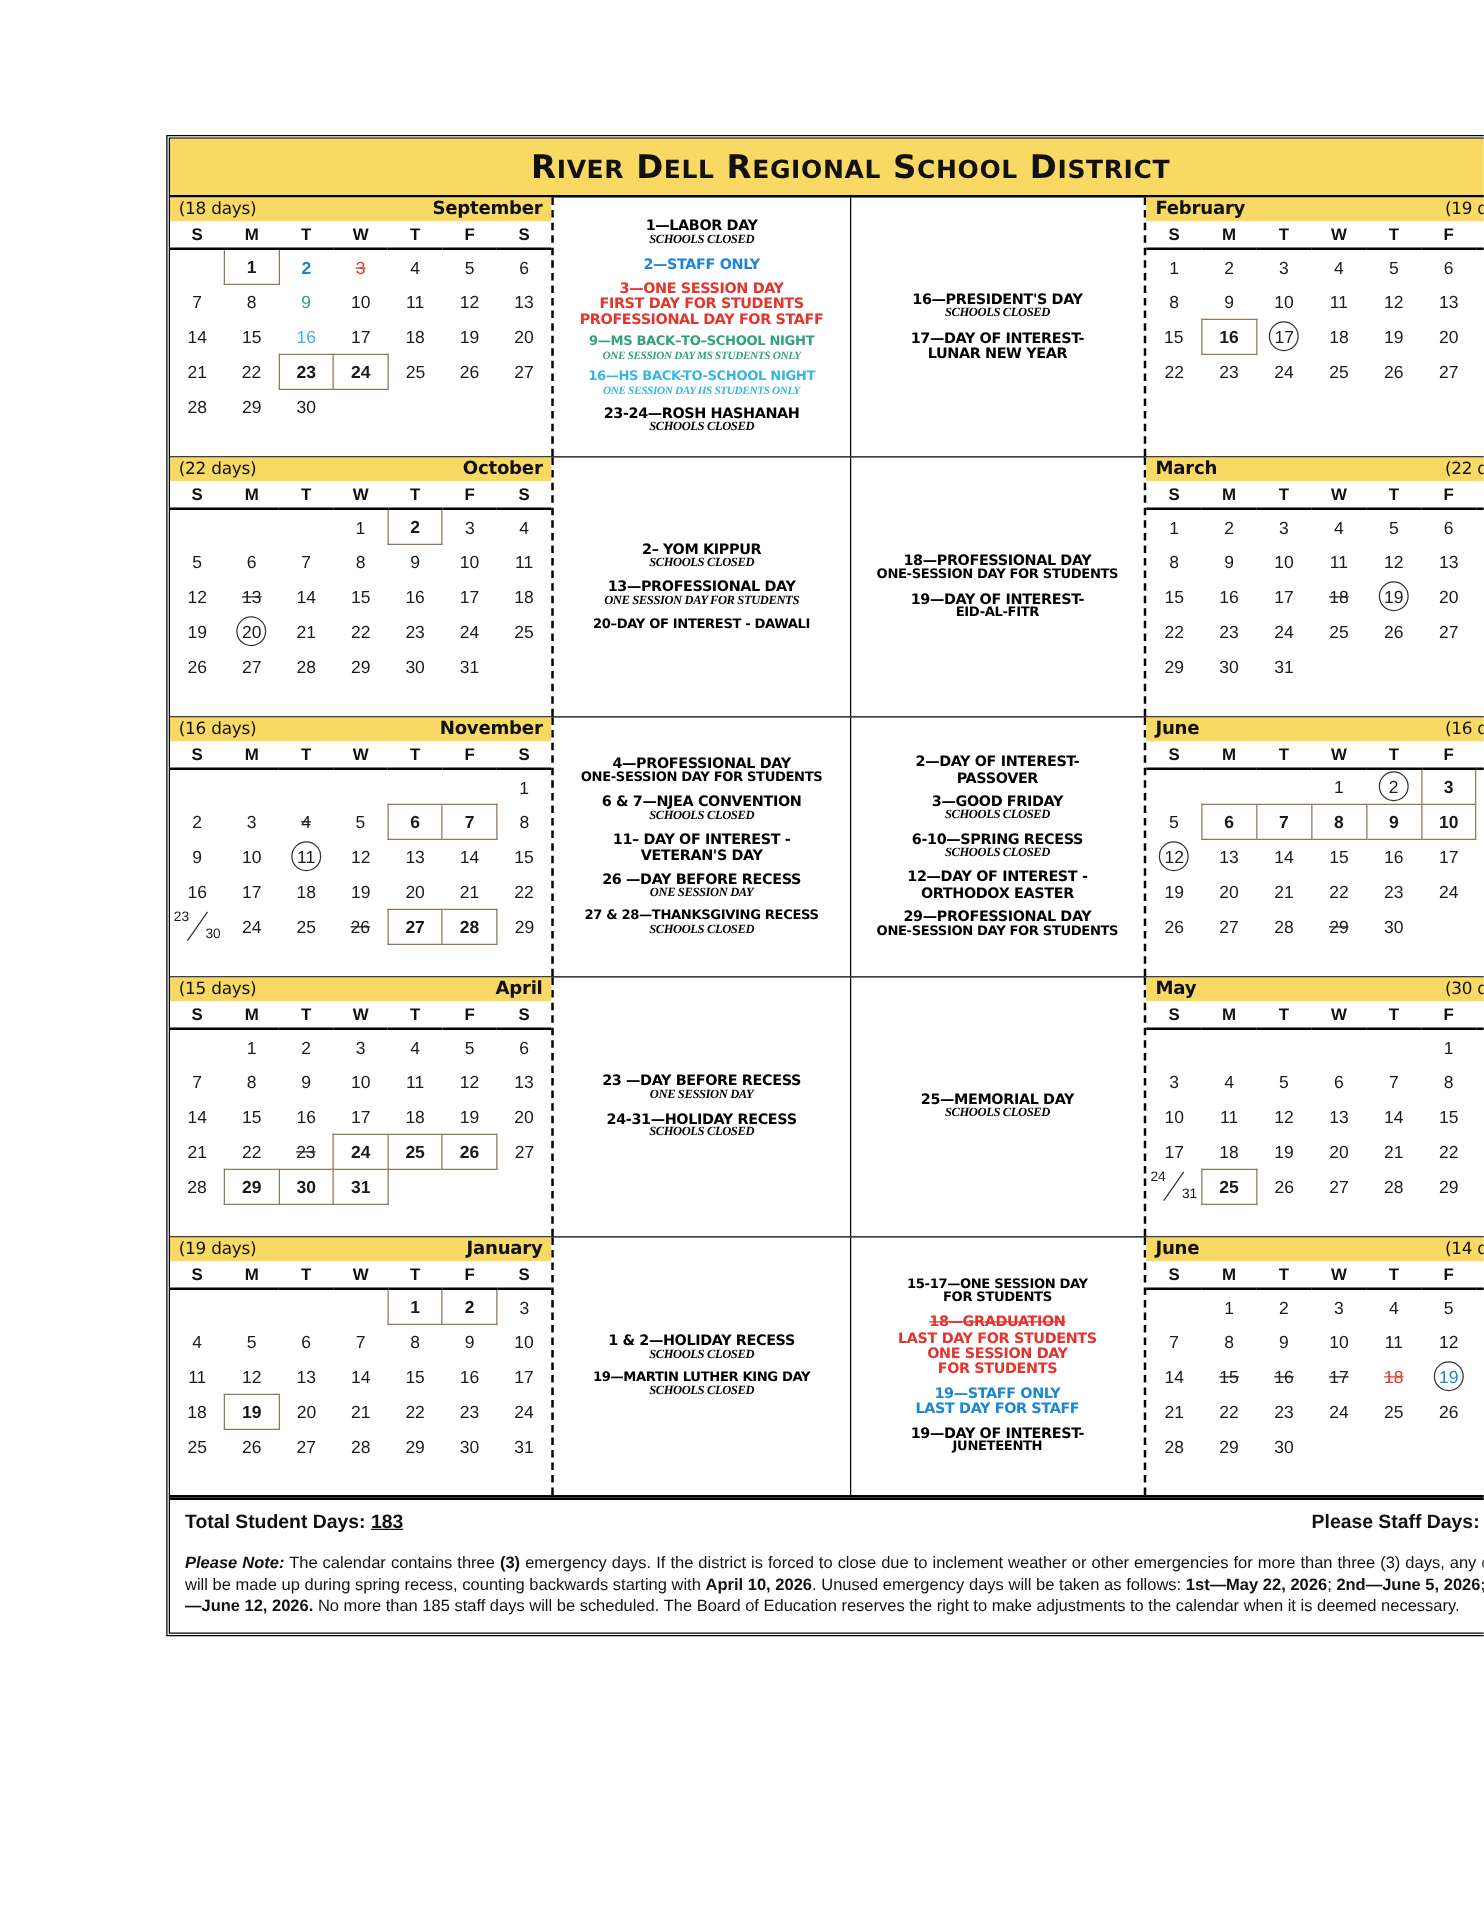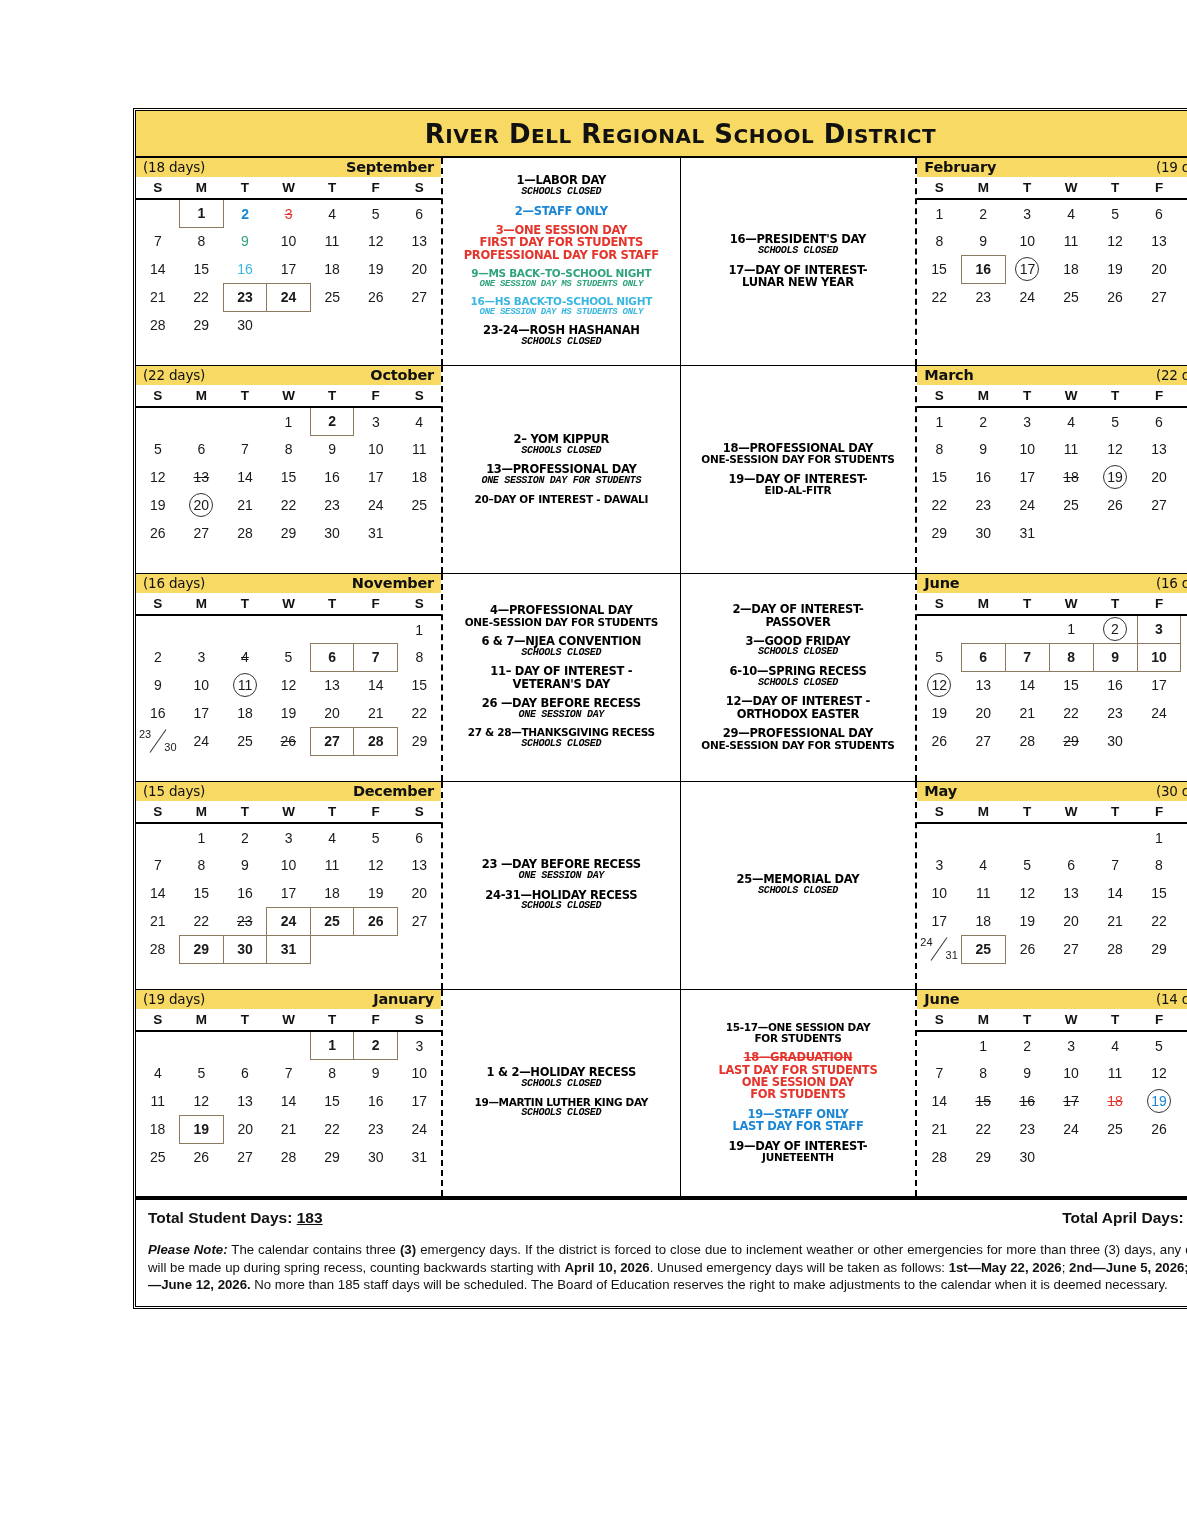--- a/index.html
+++ b/index.html
@@ -136,21 +136,21 @@
     margin: 6px 0 7px 0;
     line-height: 1.08;
   }
   .note .l1 {
     font-size: 11.5px; font-weight: bold;
     font-family: "DejaVu Sans", sans-serif;
     letter-spacing: -0.3px;
   }
   .note .l2 {
     font-size: 10px; font-style: italic; font-weight: bold;
-    font-family: Liberation Mono, monospace;
+    font-family: Liberation Serif, serif;
     letter-spacing: -0.3px;
   }
   .note .l1.sml { font-size: 10.5px; }
   .note .l2.sml { font-size: 9px; }
 
   
   .footer {
     border-top: 2px solid #000;
     padding: 9px 12px 12px 12px;
   }
@@ -704,21 +704,21 @@
                 </tbody>
               </table>
             </div>
           </div>
         </div>
         <div class="mrow">
           <div class="half left">
             <div class="cal-col">
               <div class="month-head">
                 <span class="days">(15 days)</span>
-                <span class="mname">December</span>
+                <span class="mname">April</span>
               </div>
               <table class="cal">
                 <tbody>
                   <tr>
                     <th>S</th>
                     <th>M</th>
                     <th>T</th>
                     <th>W</th>
                     <th>T</th>
                     <th>F</th>
@@ -1034,21 +1034,21 @@
         </div>
       </div>
 
     <div class="footer">
       <div class="totals">
         <div>
           <span>Total Student Days:</span>
           <u>183</u>
         </div>
         <div>
-          <span>Total April Days:</span>
+          <span>Please Staff Days:</span>
           <u>116</u>
         </div>
       </div>
       <div class="pnote" id="please-note"><span class="pn">Please Note:</span> The calendar contains three <b>(3)</b> emergency days.  If the district is forced to close due to inclement weather or other emergencies for more than three (3) days, any days will be made up during spring recess, counting backwards starting with <b>April 10, 2026</b>.  Unused emergency days will be taken as follows:  <b>1st—May 22, 2026</b>; <b>2nd—June 5, 2026; 3rd—June 12, 2026.</b> No more than 185 staff days will be scheduled.  The Board of Education reserves the right to make adjustments to the calendar when it is deemed necessary.</div>
     </div>
 
   </div>
 </div>
 
 </body></html>

